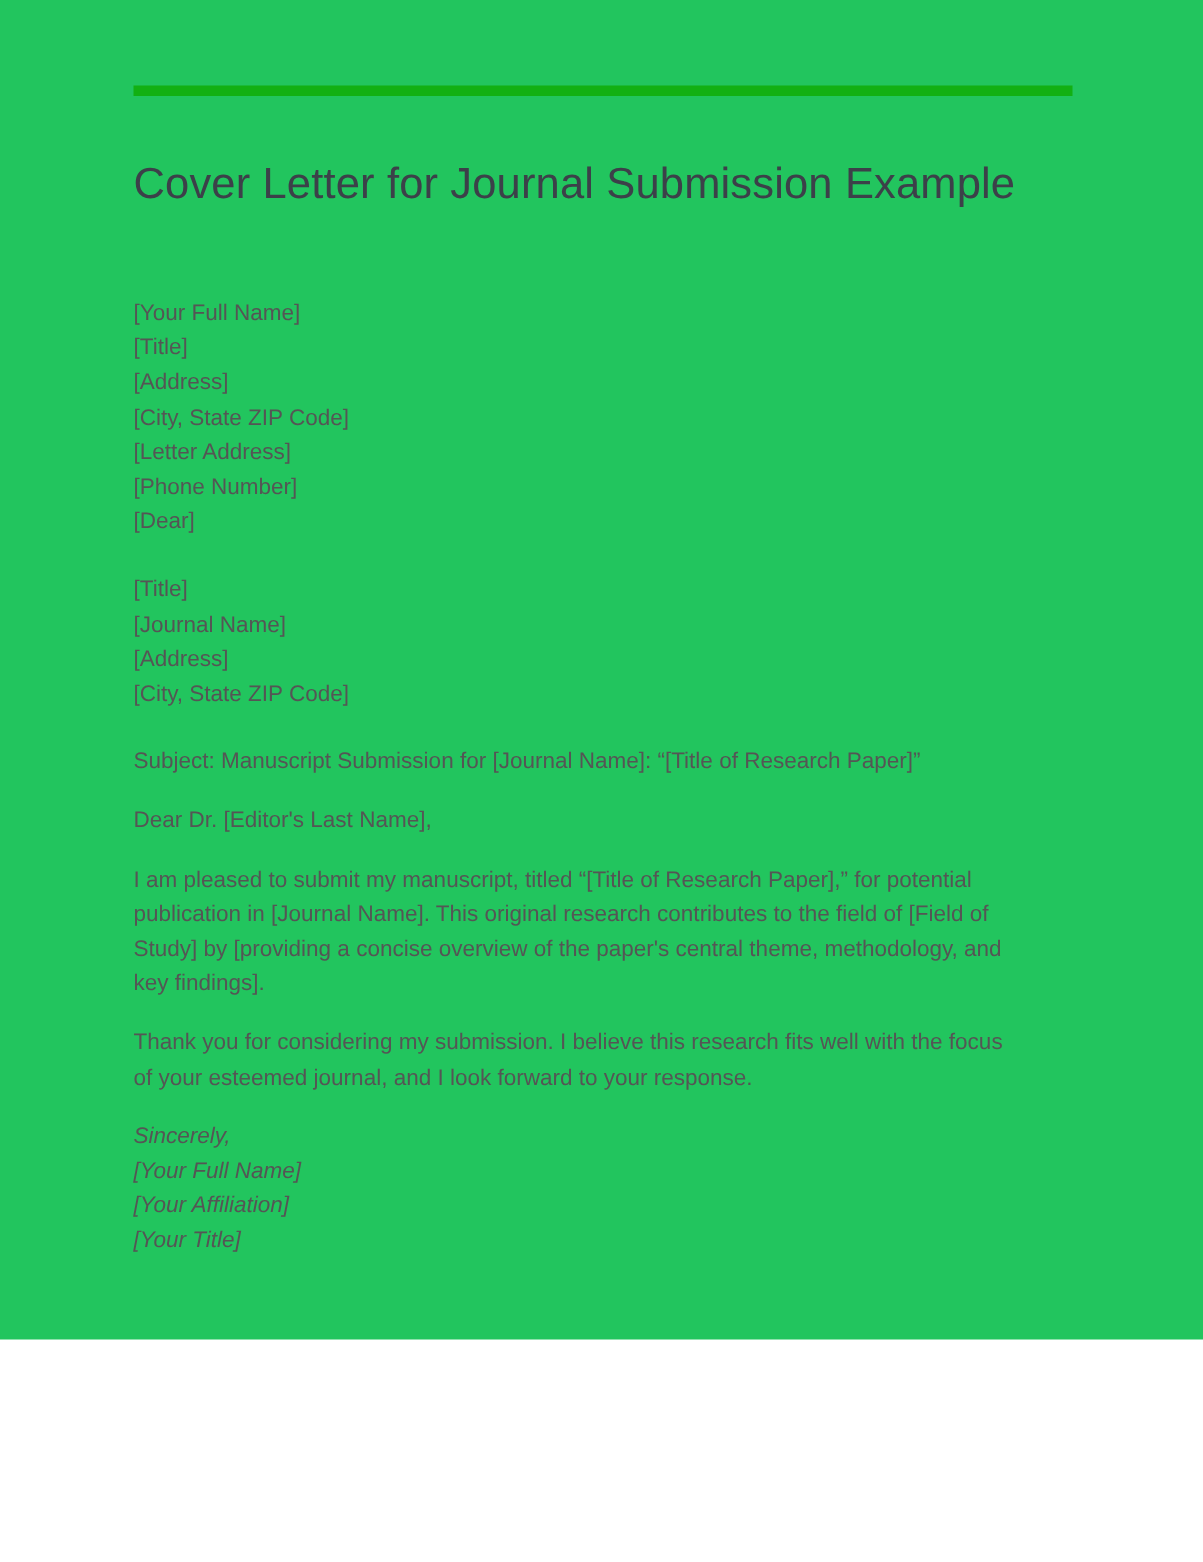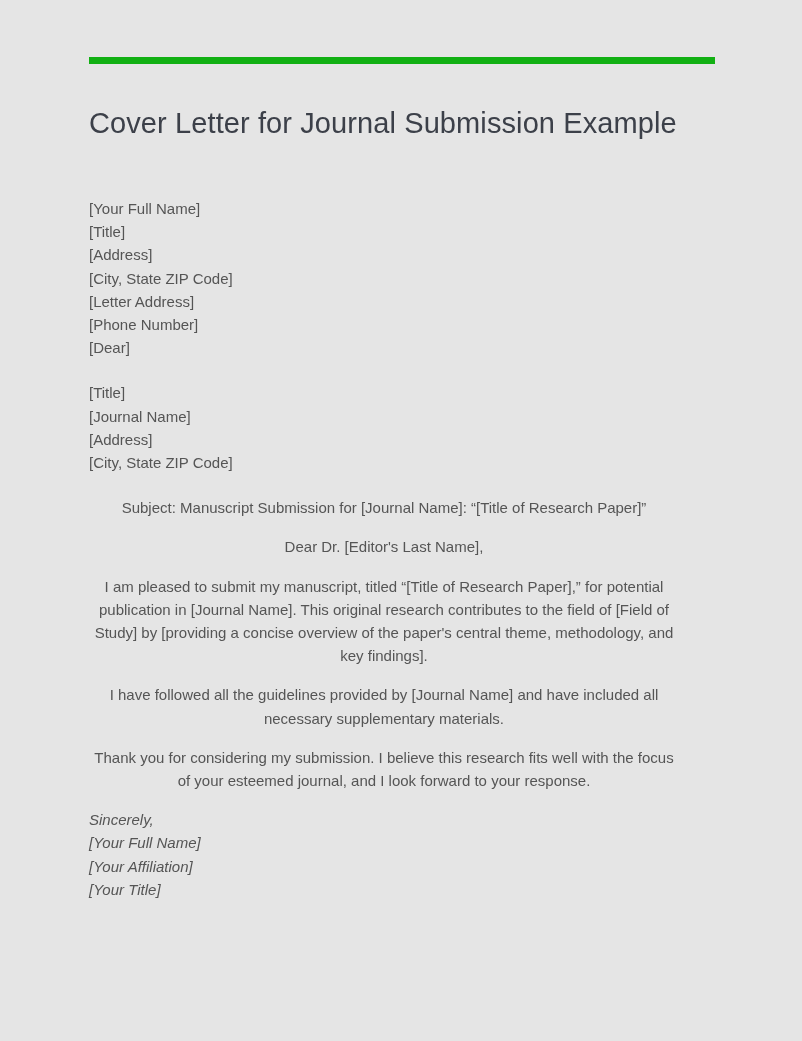--- a/index.html
+++ b/index.html
@@ -10,22 +10,22 @@
   body {
     width: 802px;
     height: 1041px;
     font-family: "Liberation Sans", sans-serif;
     -webkit-font-smoothing: antialiased;
     overflow: hidden;
   }
   .page {
     position: relative;
     width: 802px;
-    height: 1041px;
-    background: #e5e5e5;
+    height: 893px;
+    background: #22c55e;
     box-sizing: border-box;
   }
   .content {
     position: absolute;
     left: 89px;
     top: 0;
     width: 626px;
   }
   .accent-bar {
     margin-top: 57px;
@@ -57,21 +57,20 @@
     margin-bottom: 0;
     font-style: italic;
   }
   .block .line {
     display: block;
     white-space: pre-wrap;
   }
   .para {
     margin: 16px 0 22px 0;
     white-space: pre-wrap;
-    text-align: center;
   }
   .para.tight {
     margin-bottom: 16px;
   }
 </style>
 </head>
 <body>
 
 <div class="page">
   <div class="content">
@@ -98,21 +97,20 @@
         <span class="line">[Address]</span>
         <span class="line">[City, State ZIP Code]</span>
       </div>
 
       <p class="para tight">Subject: Manuscript Submission for [Journal Name]: “[Title of Research Paper]”</p>
 
       <p class="para tight">Dear Dr. [Editor's Last Name],</p>
 
       <p class="para tight">I am pleased to submit my manuscript, titled “[Title of Research Paper],” for potential publication in [Journal Name]. This original research contributes to the field of [Field of Study] by [providing a concise overview of the paper's central theme, methodology, and key findings].</p>
 
-      <p class="para tight">I have followed all the guidelines provided by [Journal Name] and have included all necessary supplementary materials.</p>
 
       <p class="para tight">Thank you for considering my submission. I believe this research fits well with the focus of your esteemed journal, and I look forward to your response.</p>
 
       <div class="block">
         <span class="line">Sincerely,</span>
         <span class="line">[Your Full Name]</span>
         <span class="line">[Your Affiliation]</span>
         <span class="line">[Your Title]</span>
       </div>
 

